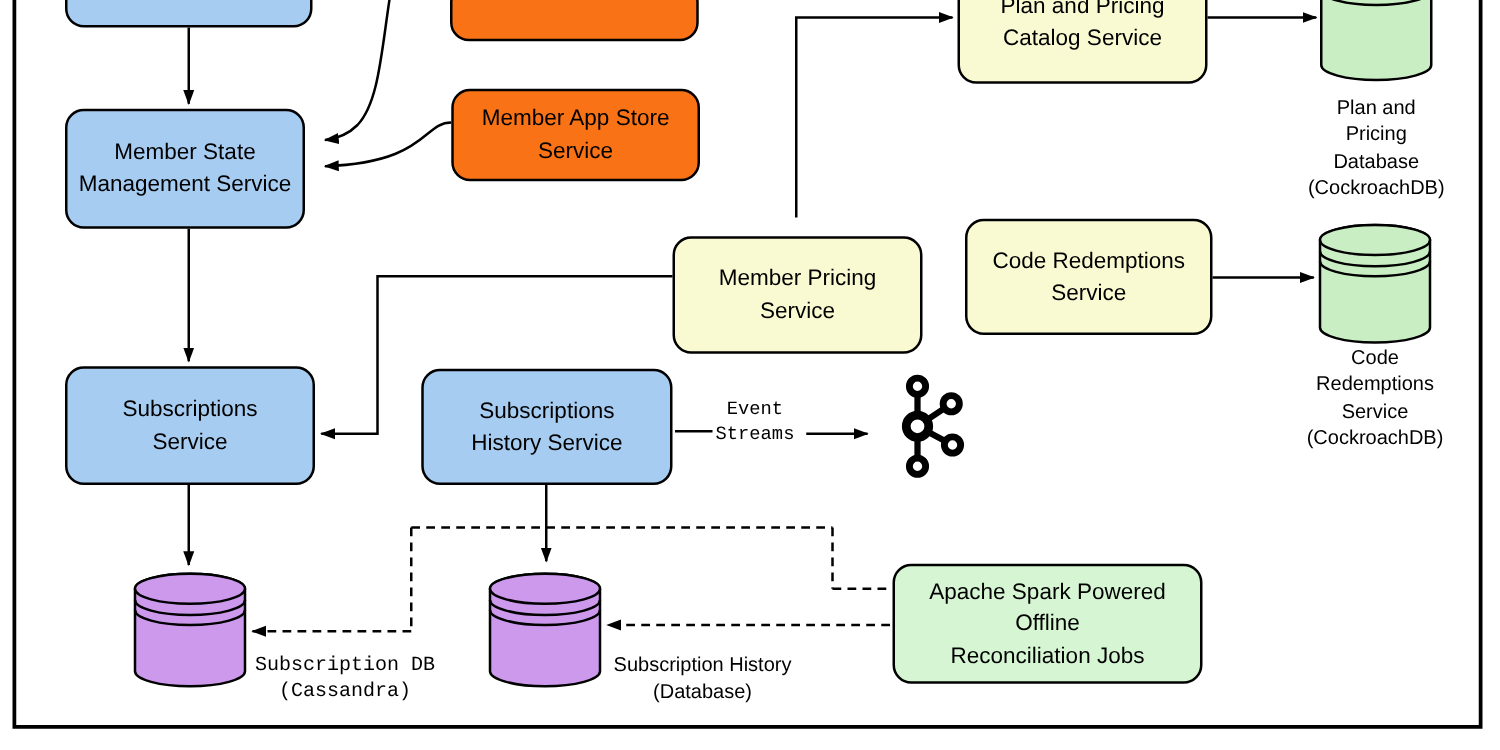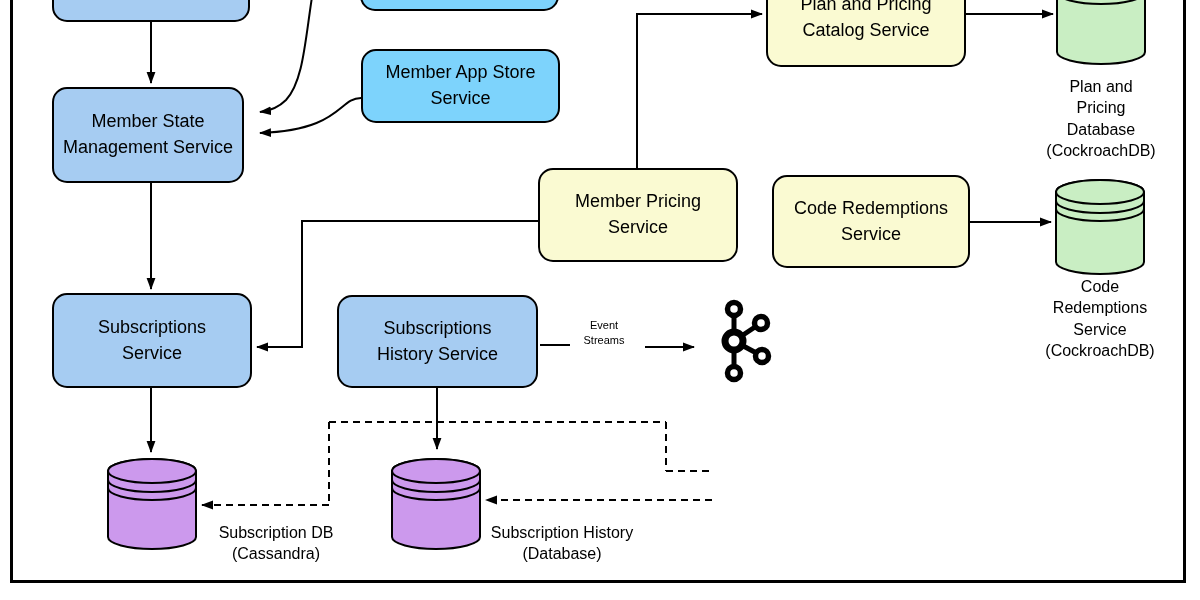--- a/index.html
+++ b/index.html
@@ -10,29 +10,29 @@
   }
   #diagram-svg{position:absolute;left:0;top:0;width:1200px;height:600px;}
   .node{
     position:absolute; box-sizing:border-box;
     border:2px solid #000; border-radius:15px;
     display:flex; align-items:center; justify-content:center;
     text-align:center; font-size:18px; line-height:1.42;
     white-space:pre-line;
   }
   .blue{background:#A6CCF2;}
-  .orange{background:#7dd3fc;}
+  .orange{background:#f97316;margin-top:22px;}
   .yellow{background:#FAFAD2;}
   .greenbox{background:#D6F6D3;}
   .lbl{
     position:absolute; transform:translateX(-50%);
     text-align:center; font-size:16px; line-height:1.34;
     white-space:pre-line;
   }
-  .lbl.small{font-size:11px;line-height:1.32;}
+  .lbl.small{font-size:15px;line-height:1.32;font-family:Liberation Mono, monospace;}
   #frame{
     position:absolute; left:10px; top:-10px; width:1176px; height:593px;
     border:3px solid #000; box-sizing:border-box;
   }
 </style>
 </head>
 <body>
 
 <div id="stage">
 
@@ -116,42 +116,45 @@
 
   <div class="node blue" style="left:52px;top:87px;width:192px;height:96px;">Member State
 Management Service</div>
 
   <div class="node orange" style="left:361px;top:49px;width:199px;height:74px;">Member App Store
 Service</div>
 
   <div class="node yellow" style="left:766px;top:-31px;width:200px;height:98px;">Plan and Pricing
 Catalog Service</div>
 
-  <div class="node yellow" style="left:538px;top:168px;width:200px;height:94px;">Member Pricing
+  <div class="node yellow" style="left:538px;top:189px;width:200px;height:94px;">Member Pricing
 Service</div>
 
   <div class="node yellow" style="left:772px;top:175px;width:198px;height:93px;">Code Redemptions
 Service</div>
 
   <div class="node blue" style="left:52px;top:293px;width:200px;height:95px;">Subscriptions
 Service</div>
 
   <div class="node blue" style="left:337px;top:295px;width:201px;height:93px;">Subscriptions
 History Service</div>
 
+  <div class="node greenbox" style="left:714px;top:451px;width:248px;height:96px;">Apache Spark Powered
+Offline
+Reconciliation Jobs</div>
 
   <div class="lbl" style="left:1101px;top:76px;">Plan and Pricing
 Database
 (CockroachDB)</div>
 
   <div class="lbl" style="left:1100px;top:276px;">Code Redemptions
 Service
 (CockroachDB)</div>
 
-  <div class="lbl" style="left:276px;top:522px;">Subscription DB
+  <div class="lbl" style="left:276px;top:522px;font-family:Liberation Mono, monospace;">Subscription DB
 (Cassandra)</div>
 
   <div class="lbl" style="left:562px;top:522px;">Subscription History
 (Database)</div>
 
   <div class="lbl small" style="left:604px;top:318px;">Event
 Streams</div>
 
   <div id="frame"></div>
 

